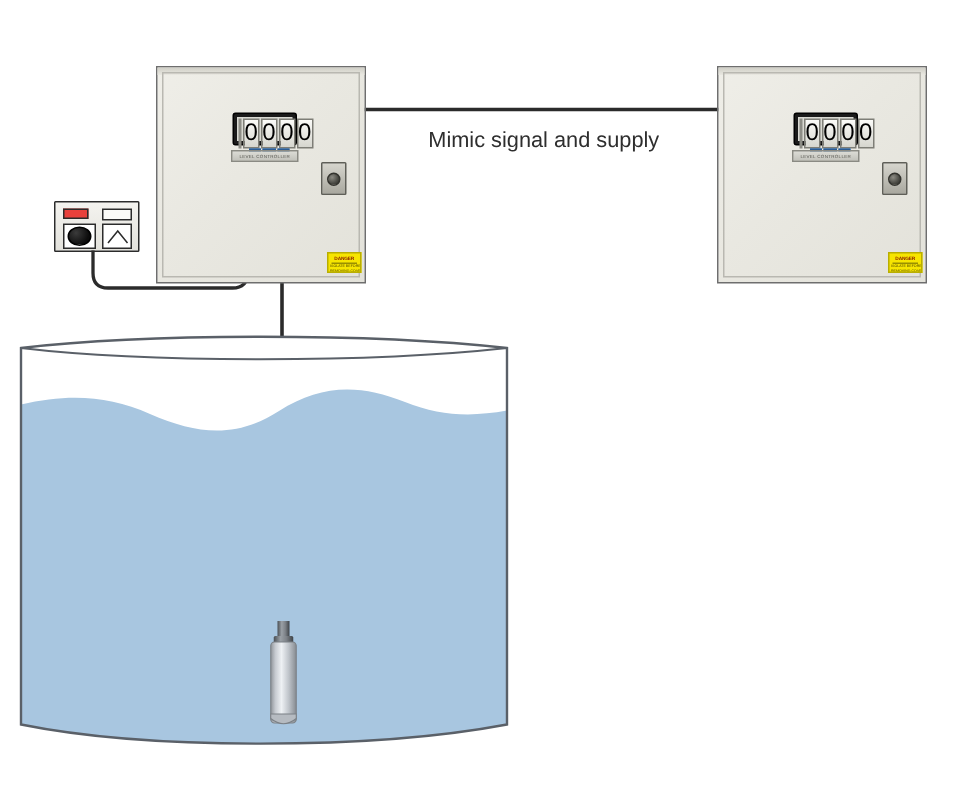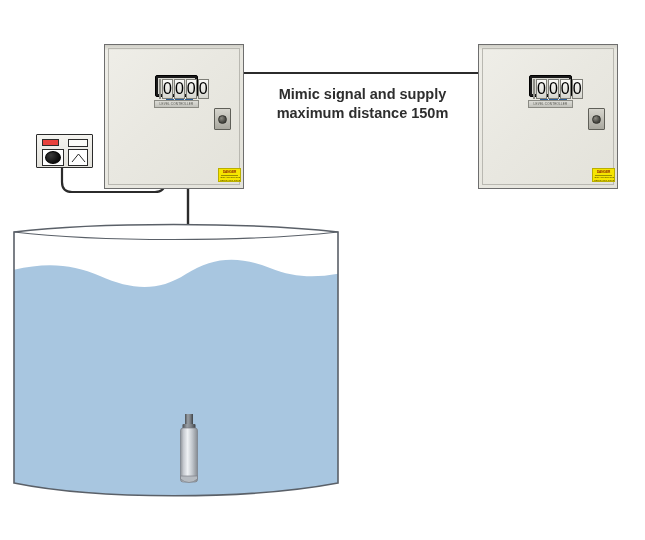--- a/index.html
+++ b/index.html
@@ -351,18 +351,17 @@
     </div>
 
     <div class="warn-label" style="left:113px; top:123px; width:23px; height:14px;">
       <div class="warn-title">DANGER</div>
       <div class="warn-rule"></div>
       <div class="warn-sub">ISOLATE BEFORE</div>
       <div class="warn-sub">REMOVING COVER</div>
     </div>
   </div>
 
-  <div class="annotation nosel" style="left:265px; top:85px; width:195px;font-weight:bold;">
+  <div class="annotation nosel" style="left:265px; top:85px; width:195px;">
     <div>Mimic signal and supply</div>
-    <div>maximum distance 150m</div>
   </div>
 
 </div>
 
 </body></html>

